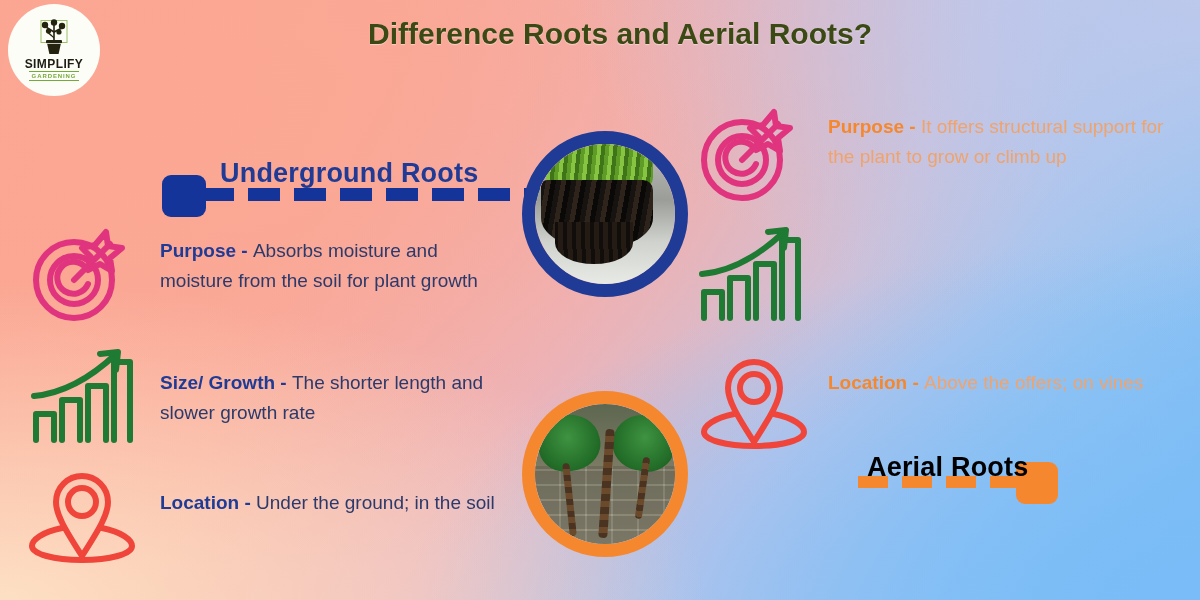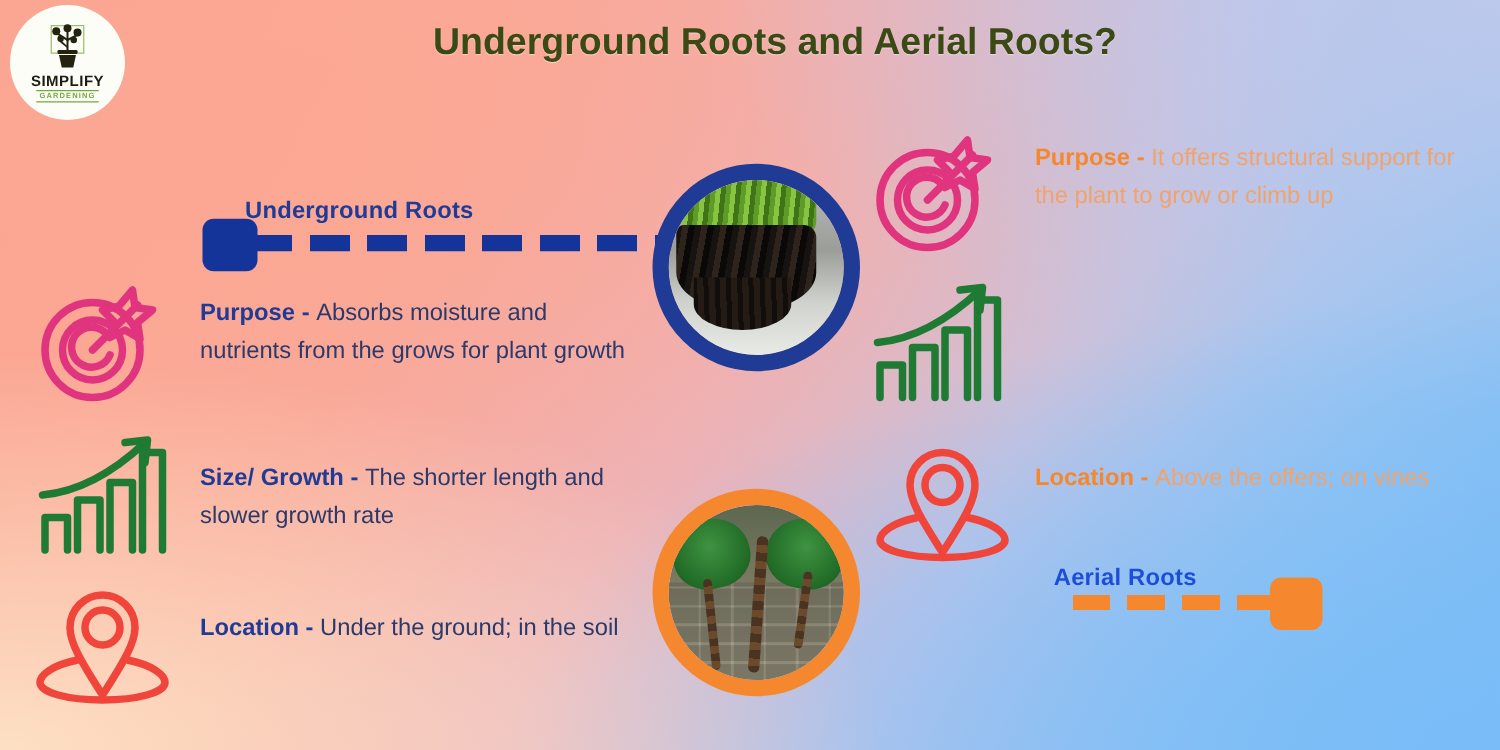--- a/index.html
+++ b/index.html
@@ -64,23 +64,23 @@
   #ar-connector .sq {
     position: absolute; right: 0; top: 0px; width: 42px; height: 42px;
     background: #f5882f; border-radius: 9px;
   }
   #ar-connector .dash {
     position: absolute; left: 0; top: 14px; width: 166px; height: 12px;
     background: repeating-linear-gradient(to right,
       #f5882f 0 30px, rgba(0,0,0,0) 30px 44px);
   }
 
-  .heading { font-size: 19px; font-weight: bold; letter-spacing: .2px; }
+  .heading { font-size: 27px; font-weight: bold; letter-spacing: .2px; margin-left: 24px; }
   #ug-heading { left: 196px; top: 158px; color: #1f3b96; }
-  #ar-heading { left: 843px; top: 452px; color: #1d4ed8; }
+  #ar-heading { left: 843px; top: 452px; color: #000000; }
 
   
   .txt { font-size: 19px; line-height: 1.58; width: 348px; }
   .txt b { font-weight: bold; }
   .left  { color: #2b3a6b; }
   .left  b { color: #1f3b96; }
   .right { color: #f0a36c; }
   .right b { color: #f5882f; }
   #ug-purpose  { left: 160px; top: 236px; }
   #ug-size     { left: 160px; top: 368px; }
@@ -187,21 +187,21 @@
           <rect x="14" y="21" width="16" height="3.2" rx="1"></rect>
           <path d="M15.2 25 L28.8 25 L26.6 35 L17.4 35 Z"></path>
         </g>
       </svg>
     </span>
     <span class="logo-title">SIMPLIFY</span>
     <span class="logo-sub">GARDENING</span>
   </div>
 
   <div class="abs" id="title">
-    <span class="ln">Underground Roots and Aerial Roots?</span>
+    <span class="ln">Difference Roots and Aerial Roots?</span>
   </div>
 
   <div class="abs" id="ug-connector">
     <span class="sq"></span>
     <span class="dash"></span>
   </div>
   <div class="abs heading" id="ug-heading">Underground Roots</div>
 
   <div class="abs" id="ar-connector">
     <span class="dash"></span>
@@ -269,21 +269,21 @@
     <svg viewBox="0 0 112 102" width="112" height="102">
       <g fill="none" stroke="#f0453a" stroke-width="6" stroke-linecap="round" stroke-linejoin="round">
         <path d="M56 94 C38 66 30 52 30 40 A26 26 0 0 1 82 40 C82 52 74 66 56 94 Z"></path>
         <circle cx="56" cy="40" r="14"></circle>
         <path d="M36 66 C16 70 6 78 6 84 C6 92 28 98 56 98 C84 98 106 92 106 84 C106 78 96 70 76 66"></path>
       </g>
     </svg>
   </span>
 
   <div class="abs txt left" id="ug-purpose">
-    <b>Purpose</b><b> - </b><span>Absorbs moisture and nutrients from the grows for plant growth</span>
+    <b>Purpose</b><b> - </b><span>Absorbs moisture and moisture from the soil for plant growth</span>
   </div>
   <div class="abs txt left" id="ug-size">
     <b>Size/  Growth</b><b> - </b><span>The shorter length and slower growth rate</span>
   </div>
   <div class="abs txt left" id="ug-location">
     <b>Location</b><b> - </b><span>Under the ground; in the soil</span>
   </div>
 
   <div class="abs txt right" id="ar-purpose">
     <b>Purpose</b><b> - </b><span>It offers structural support for the plant to grow or climb up</span>

